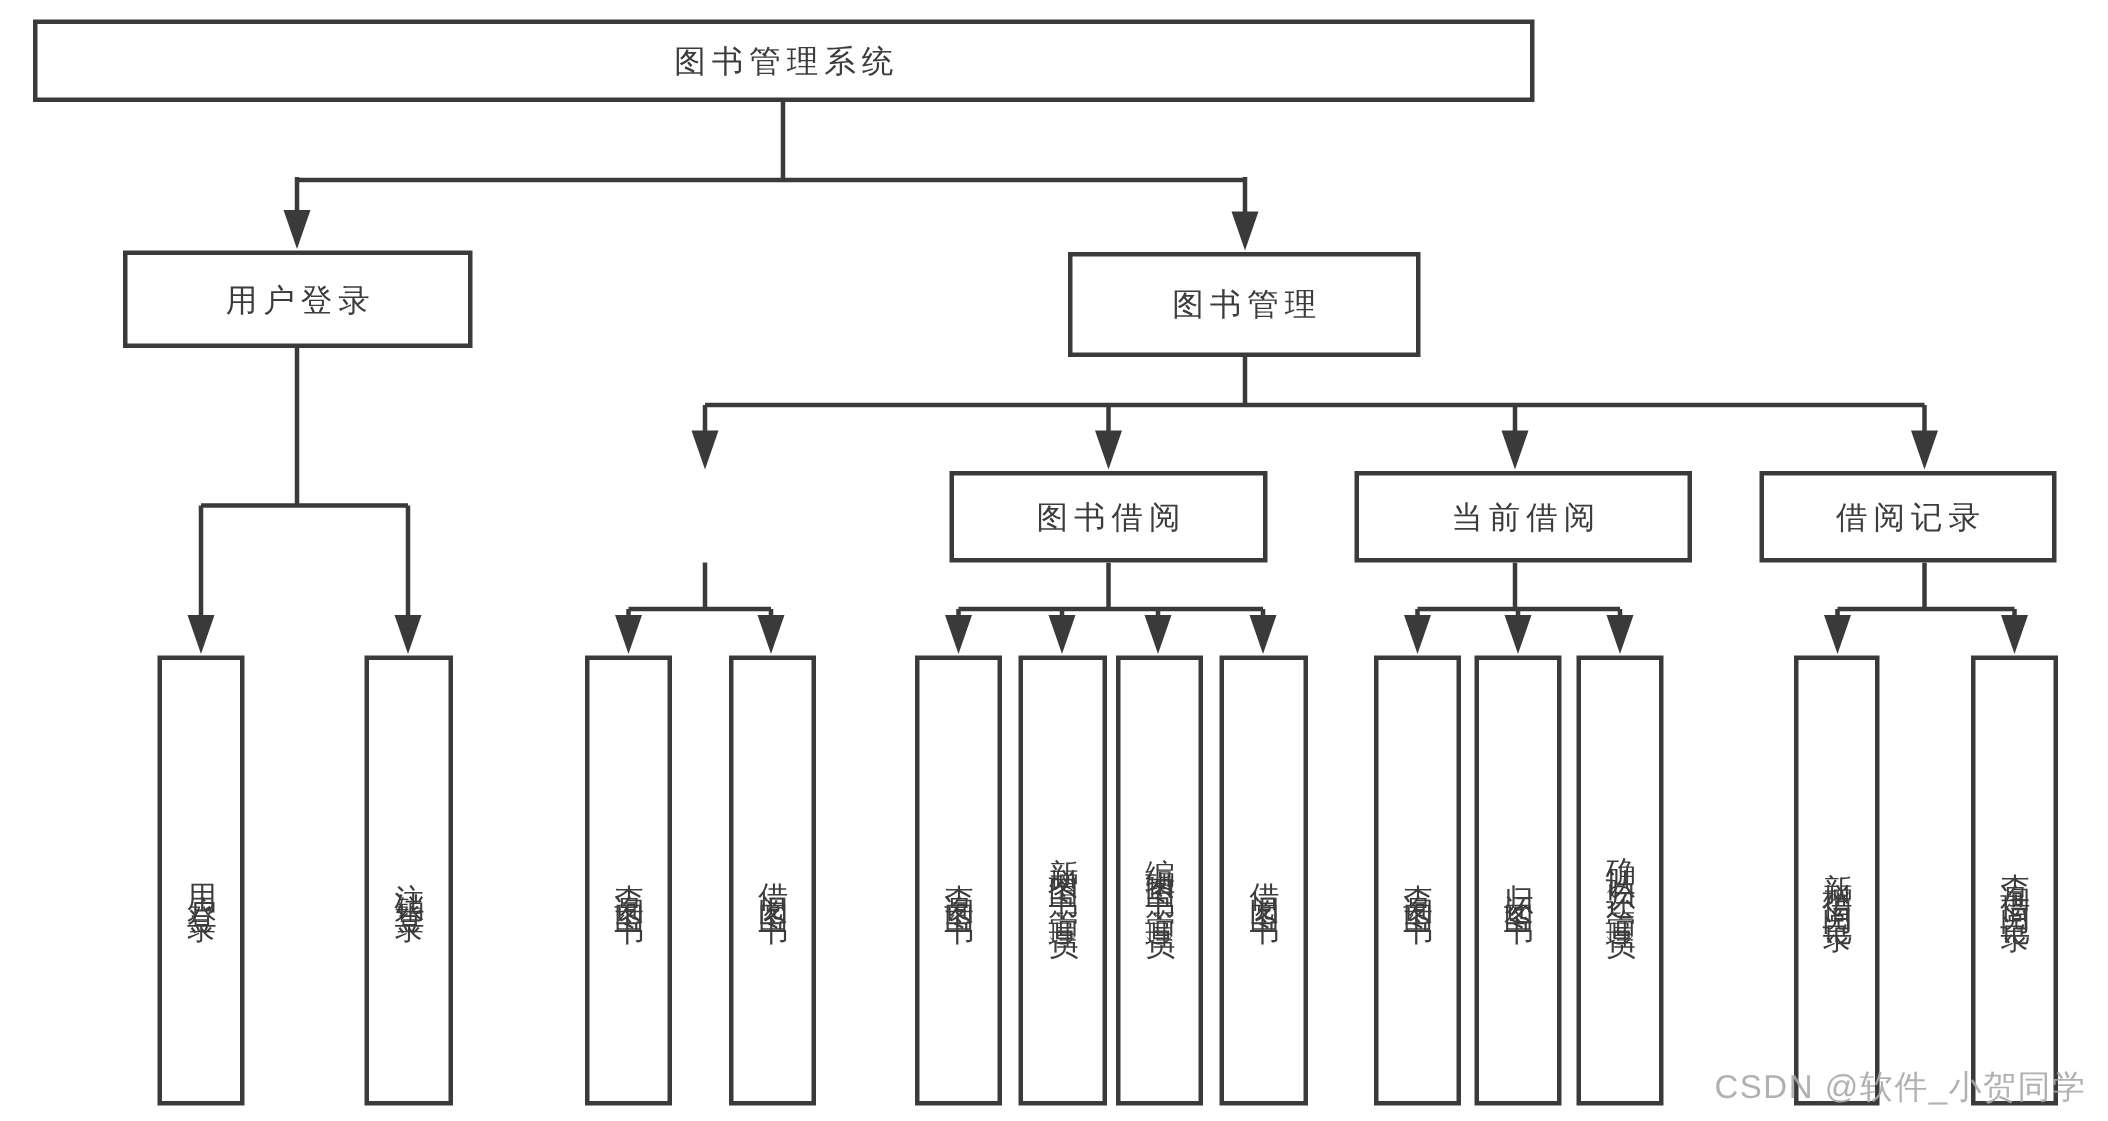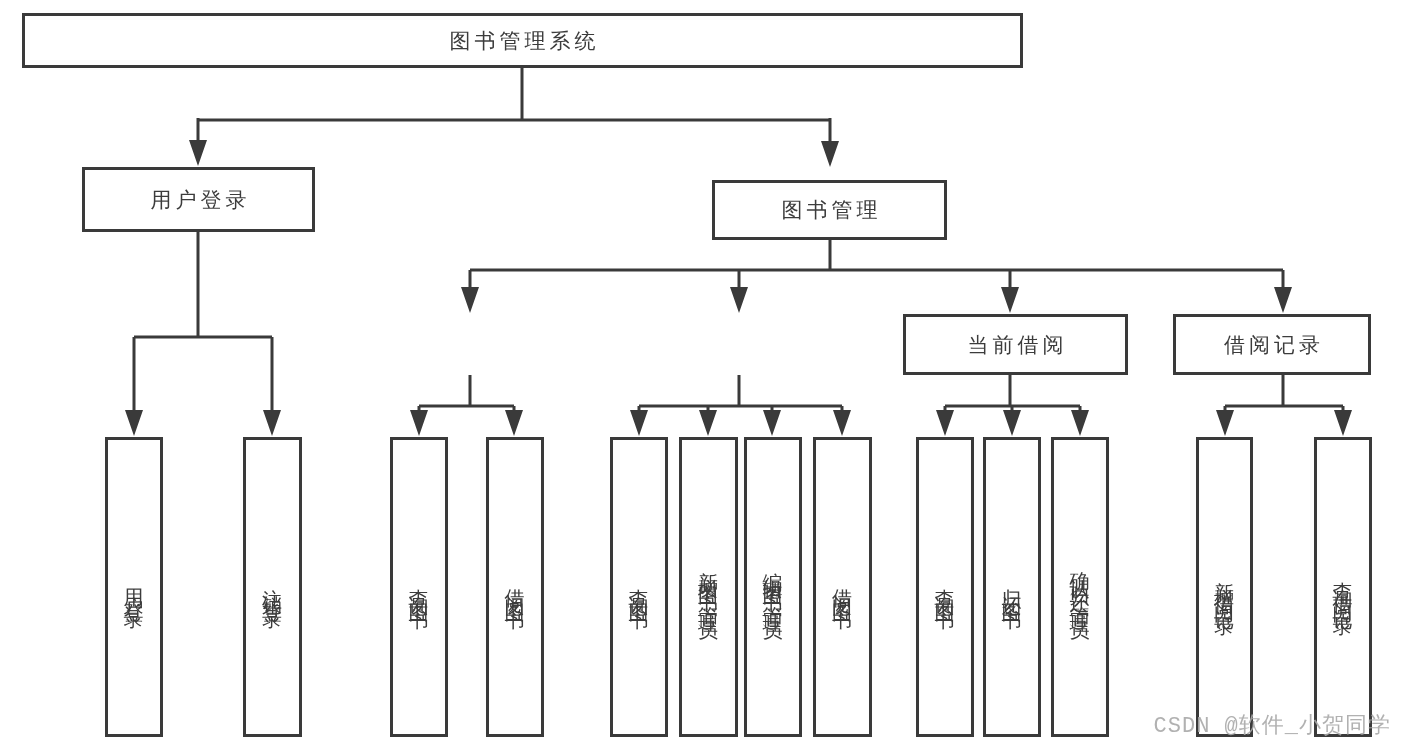--- a/index.html
+++ b/index.html
@@ -32,21 +32,20 @@
     letter-spacing:7px;
     line-height:1;
   }
   .watermark{
     position:absolute;
     right:14px;bottom:7px;
     font-size:22px;
     color:rgba(168,168,168,0.9);
     letter-spacing:1px;
     white-space:nowrap;
-    font-family:Liberation Mono, monospace;
   }
 </style>
 </head>
 <body>
 
 <div class="canvas">
 
   <svg class="connectors" viewBox="0 0 1405 747" xmlns="http://www.w3.org/2000/svg">
     <path fill="none" stroke="#3a3a3a" stroke-width="3" d="M522 68 V120
          M198 120 H830
@@ -90,24 +89,27 @@
          M1334 410 H1352 L1343 436 Z"></path>
   </svg>
 
   <div class="node horiz" style="left:22px;top:13px;width:1001px;height:55px">
     <span>图书管理系统</span>
   </div>
 
   <div class="node horiz" style="left:82px;top:167px;width:233px;height:65px">
     <span>用户登录</span>
   </div>
-  <div class="node horiz" style="left:712px;top:180px;width:235px;height:60px">
+  <div class="node horiz" style="left:712px;top:168px;width:235px;height:70px">
     <span>图书管理</span>
   </div>
 
+  <div class="node horiz" style="left:633px;top:314px;width:212px;height:61px">
+    <span>图书借阅</span>
+  </div>
   <div class="node horiz" style="left:903px;top:314px;width:225px;height:61px">
     <span>当前借阅</span>
   </div>
   <div class="node horiz" style="left:1173px;top:314px;width:198px;height:61px">
     <span>借阅记录</span>
   </div>
 
   <div class="node vert" style="left:105px;top:437px;width:58px;height:300px">
     <span>用户登录</span>
   </div>

